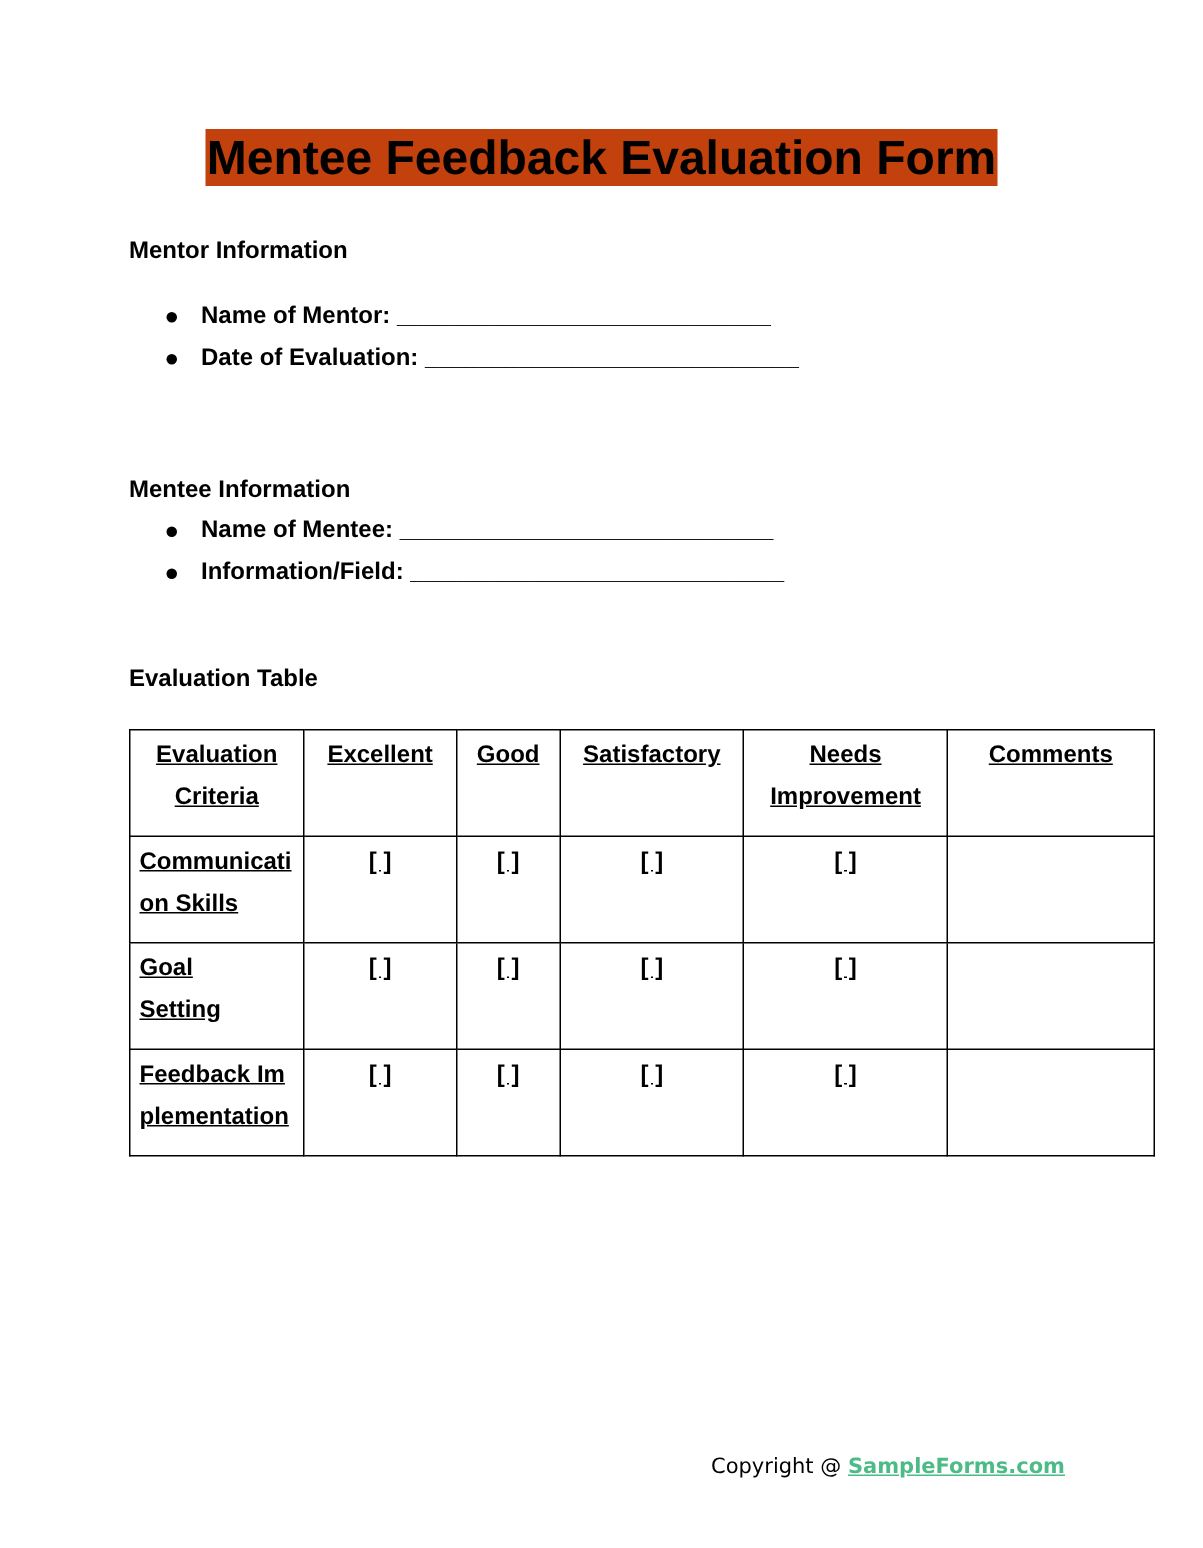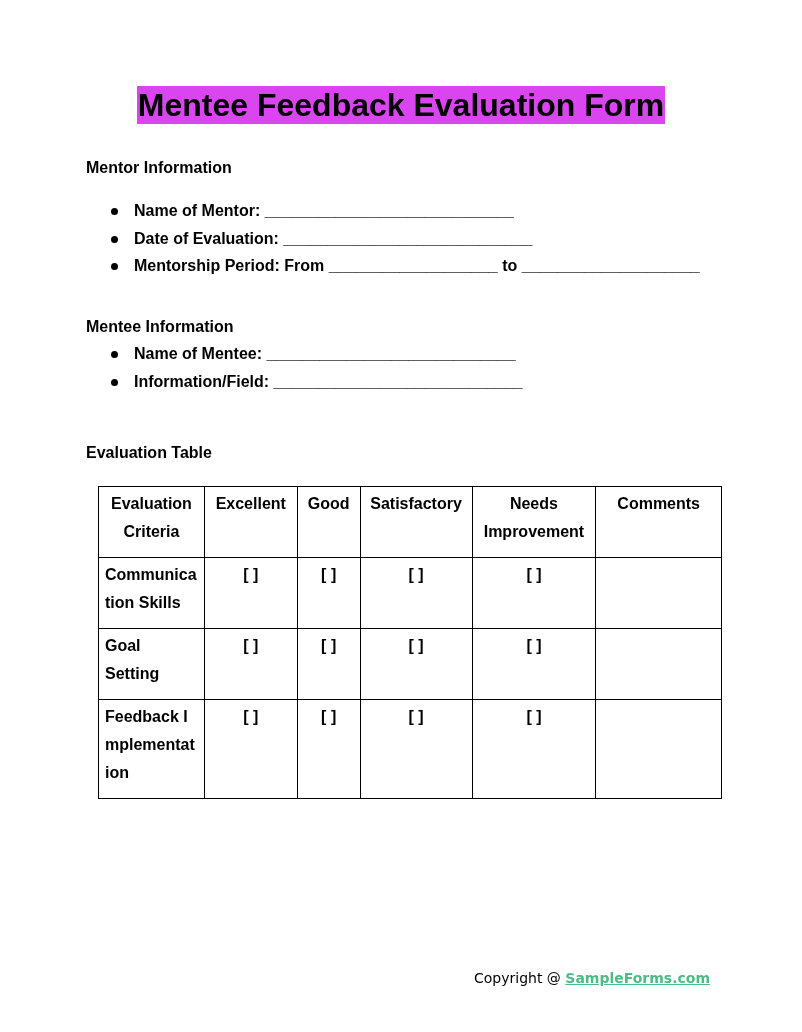--- a/index.html
+++ b/index.html
@@ -17,21 +17,21 @@
     }
     .title-wrap {
       position: absolute;
       top: 86px;
       left: 0;
       width: 802px;
       text-align: center;
     }
     .title {
       display: inline-block;
-      background: #d946ef;
+      background: #c2410c;
       font-weight: bold;
       font-size: 32px;
       line-height: 38px;
       padding: 0 1px;
       text-align: right;
     }
     .section-heading {
       position: absolute;
       left: 86px;
       font-weight: bold;
@@ -58,24 +58,25 @@
       position: absolute;
       left: 1px;
       top: 11px;
       width: 7px;
       height: 7px;
       border-radius: 50%;
       background: #000;
     }
     table.eval {
       position: absolute;
-      left: 98px;
+      left: 86px;
       top: 486px;
       border-collapse: collapse;
-      width: 624px;
+      width: 684px;
+      text-decoration: underline;
     }
     table.eval th, table.eval td {
       border: 1px solid #000;
       font-weight: bold;
       font-size: 16px;
       line-height: 28px;
       vertical-align: top;
       padding: 3px 6px 11px 6px;
     }
     table.eval th {
@@ -113,24 +114,20 @@
 <div class="section-heading" style="top:158px;">Mentor Information</div>
 
 <ul class="bullet-list" style="top:197px;">
   <li class="bullet-item">
     <span class="bullet-dot"></span>
     <span>Name of Mentor: ____________________________</span>
   </li>
   <li class="bullet-item">
     <span class="bullet-dot"></span>
     <span>Date of Evaluation: ____________________________</span>
-  </li>
-  <li class="bullet-item">
-    <span class="bullet-dot"></span>
-    <span>Mentorship Period: From ___________________ to ____________________</span>
   </li>
 </ul>
 
 <div class="section-heading" style="top:317px;">Mentee Information</div>
 
 <ul class="bullet-list" style="top:340px;">
   <li class="bullet-item">
     <span class="bullet-dot"></span>
     <span>Name of Mentee: ____________________________</span>
   </li>

